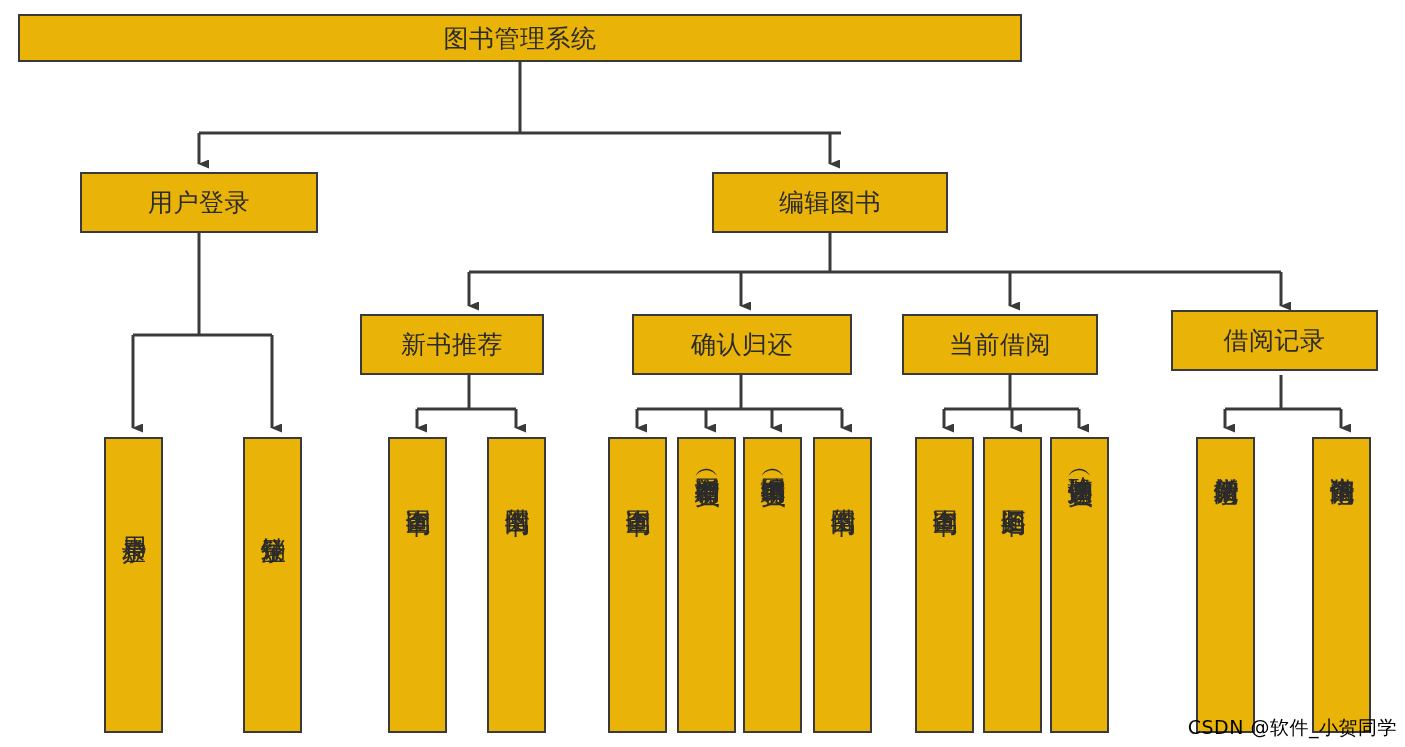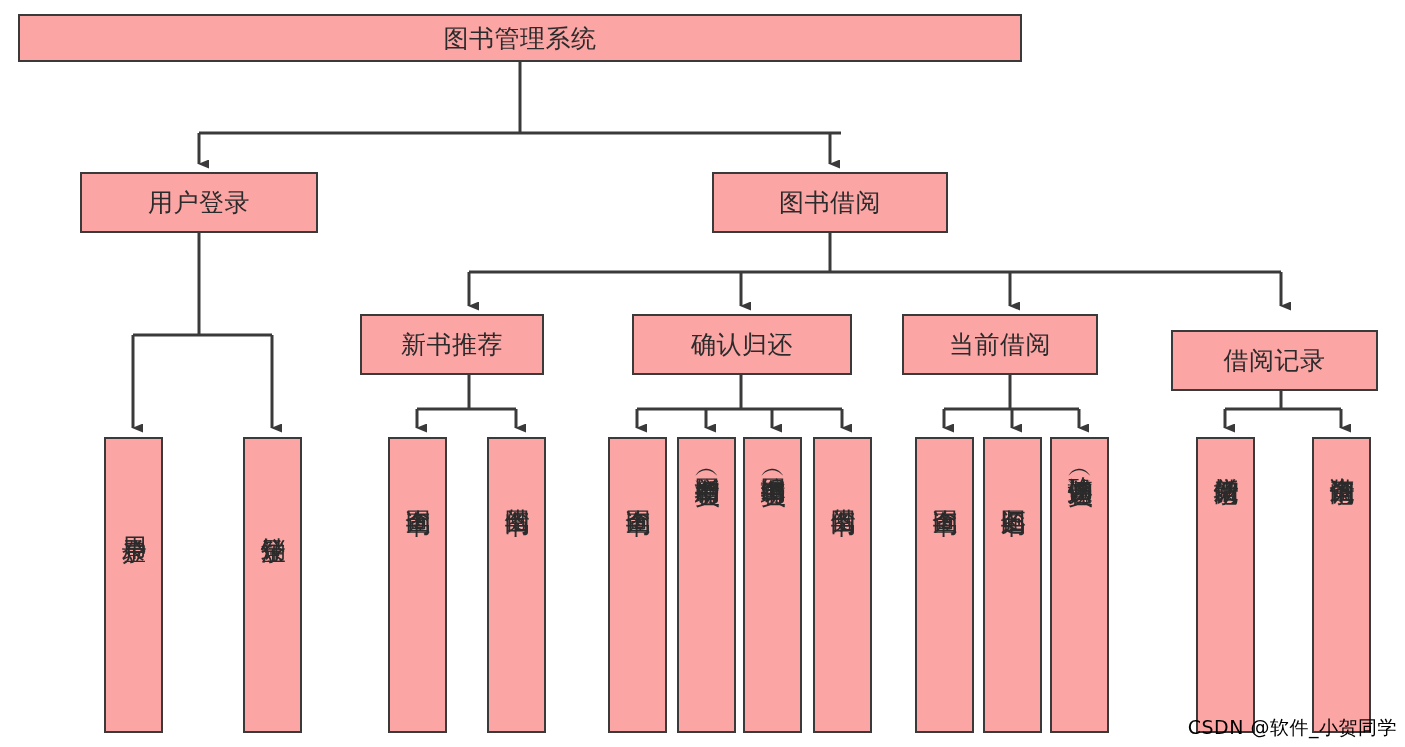--- a/index.html
+++ b/index.html
@@ -24,21 +24,21 @@
     position: absolute;
     left: 0; top: 0;
     width: 1405px;
     height: 747px;
     pointer-events: none;
   }
   .node {
     position: absolute;
     box-sizing: border-box;
     border: 2px solid #3a3a3a;
-    background: #fca5a5;
+    background: #eab308;
     display: flex;
     align-items: center;
     justify-content: center;
     color: #2b2b2b;
   }
   .node .label {
     display: block;
     text-align: center;
     line-height: 1.0;
     white-space: nowrap;
@@ -139,33 +139,33 @@
   </svg>
 
   <div class="node root horiz" style="left:18px; top:14px; width:1004px; height:48px;">
     <span class="label">图书管理系统</span>
   </div>
 
   <div class="node horiz" style="left:80px; top:172px; width:238px; height:61px;">
     <span class="label">用户登录</span>
   </div>
   <div class="node horiz" style="left:712px; top:172px; width:236px; height:61px;">
-    <span class="label">图书借阅</span>
+    <span class="label">编辑图书</span>
   </div>
 
   <div class="node horiz" style="left:360px; top:314px; width:184px; height:61px;">
     <span class="label">新书推荐</span>
   </div>
   <div class="node horiz" style="left:632px; top:314px; width:220px; height:61px;">
     <span class="label">确认归还</span>
   </div>
   <div class="node horiz" style="left:902px; top:314px; width:196px; height:61px;">
     <span class="label">当前借阅</span>
   </div>
-  <div class="node horiz" style="left:1171px; top:330px; width:207px; height:61px;">
+  <div class="node horiz" style="left:1171px; top:310px; width:207px; height:61px;">
     <span class="label">借阅记录</span>
   </div>
 
   <div class="node leaf pad-top" style="left:104px; top:437px; width:59px; height:296px;">
     <span class="label">用户登录</span>
   </div>
   <div class="node leaf pad-top" style="left:243px; top:437px; width:59px; height:296px;">
     <span class="label">注销登录</span>
   </div>
 

